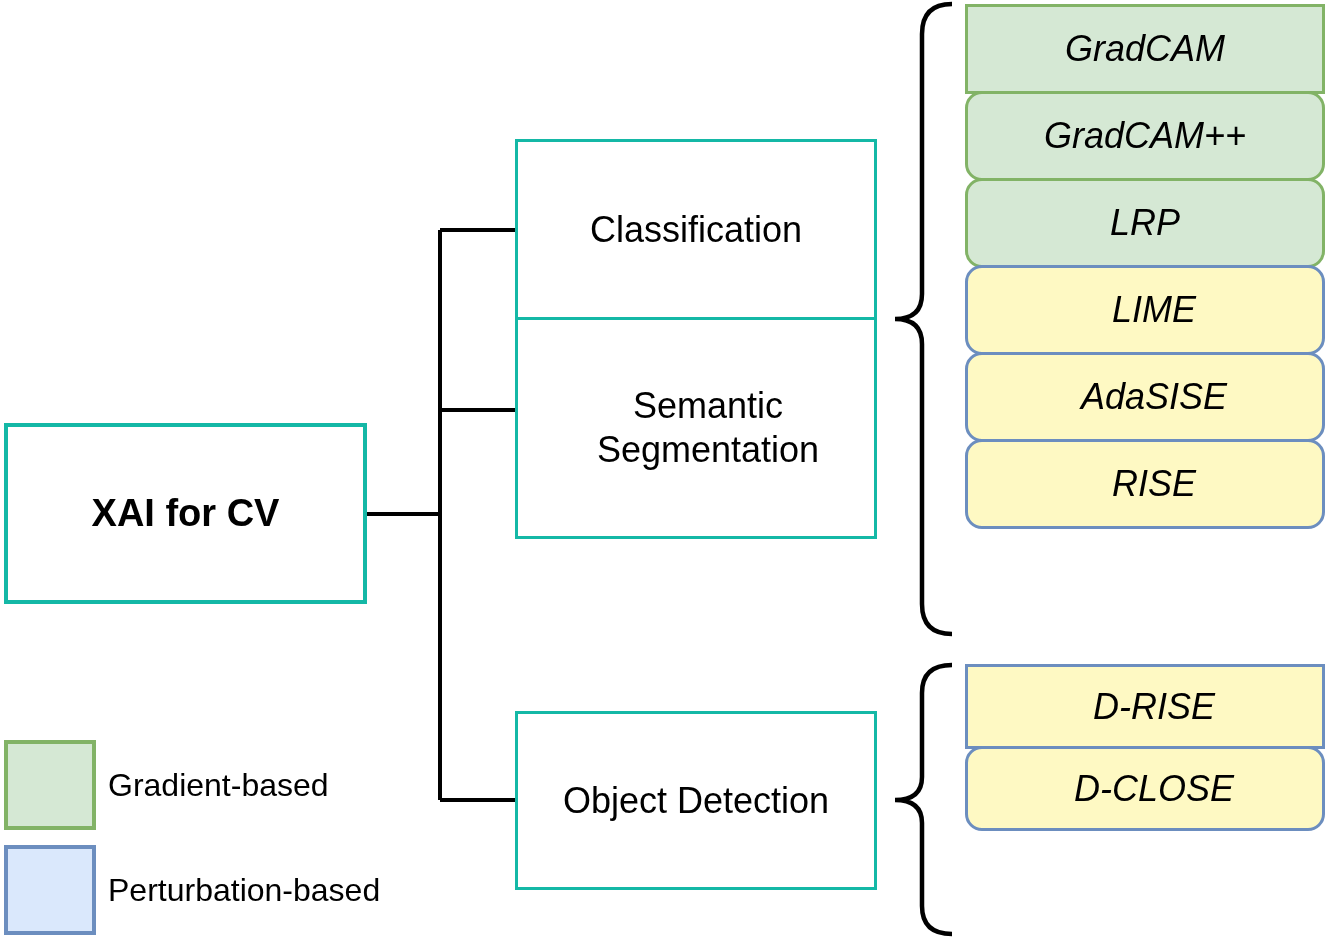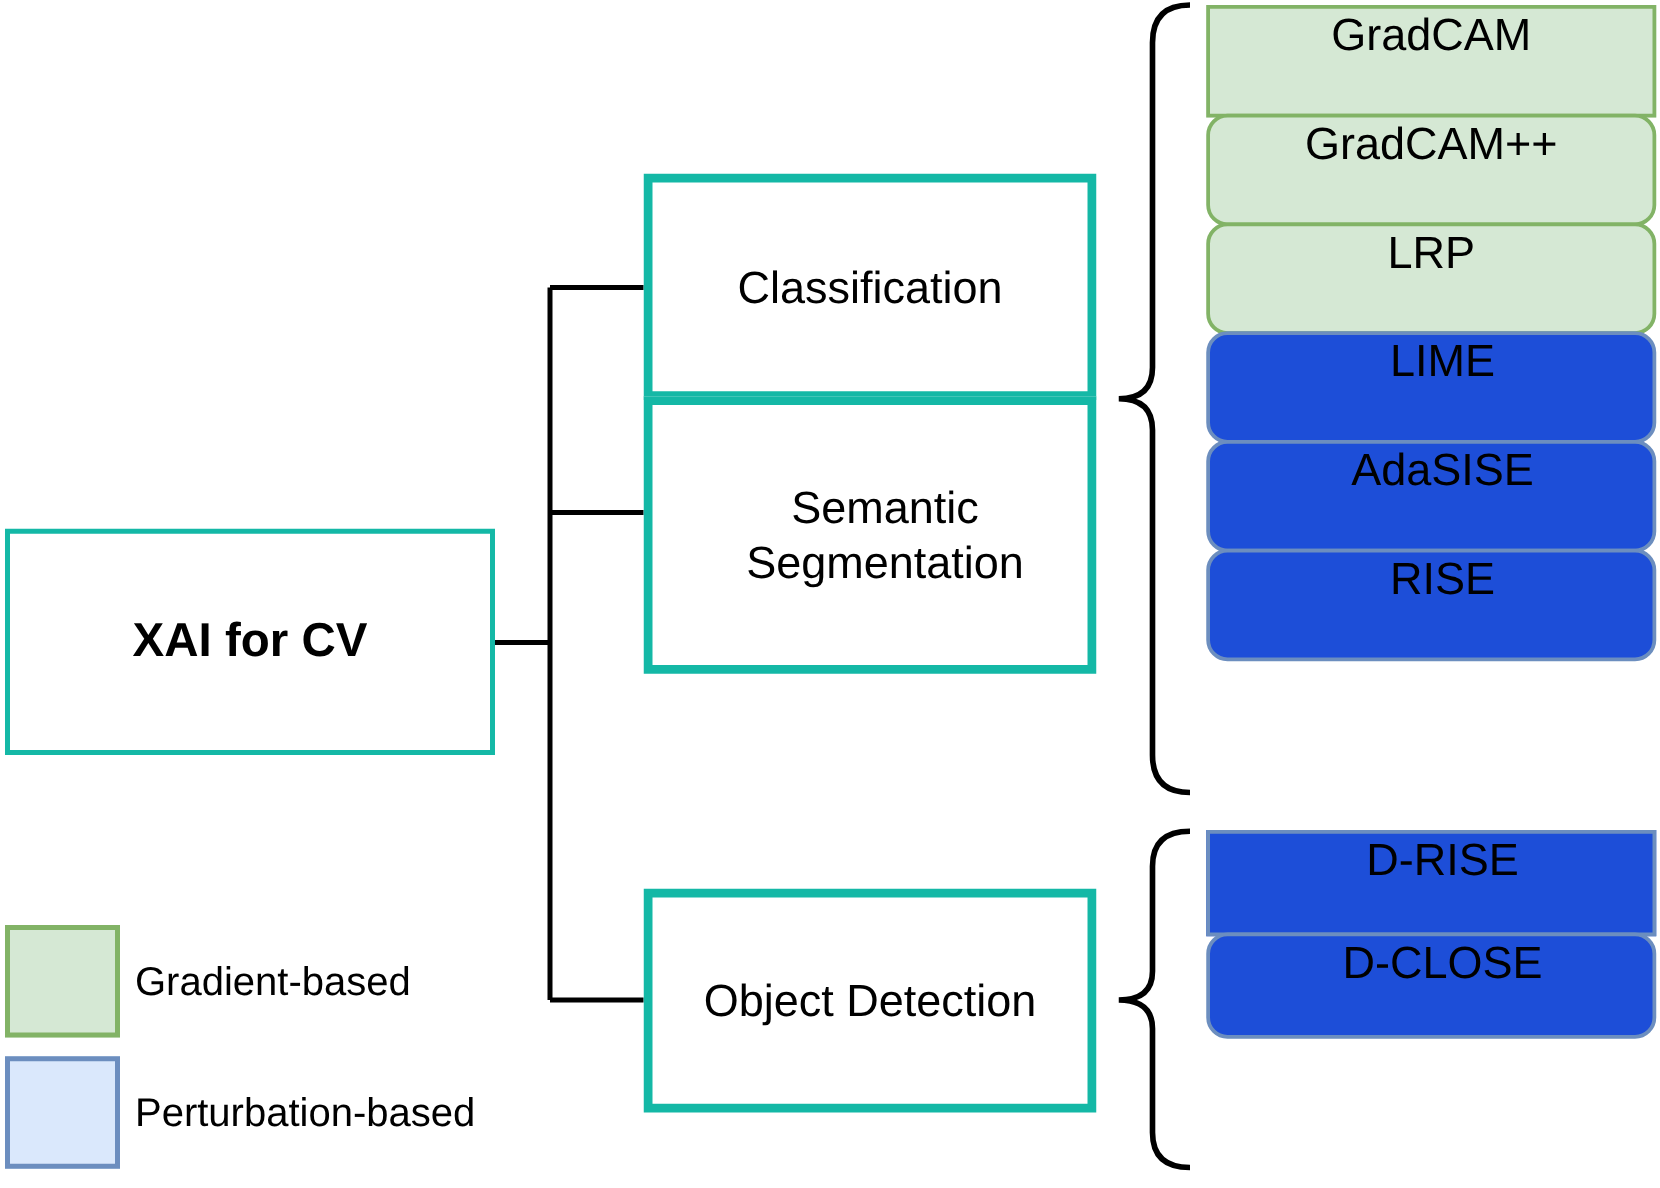--- a/index.html
+++ b/index.html
@@ -10,43 +10,44 @@
     font-family:"Liberation Sans", sans-serif;
     color:#000;
     overflow:hidden;
   }
   .box{
     position:absolute;
     box-sizing:border-box;
     display:flex;align-items:center;justify-content:center;
     text-align:center;
     background:#ffffff;
-    border:7px solid #14b8a6;
+    border:3px solid #14b8a6;
     font-size:36px;
     line-height:1.22;
   }
   #root-box{
-    left:4px;top:423px;width:392px;height:181px;
+    left:4px;top:423px;width:363px;height:181px;
     border-width:4px;
     font-weight:bold;font-size:38px;
   }
   #box-classification{left:515px;top:139px;width:362px;height:181px;}
   #box-semseg{left:515px;top:317px;width:362px;height:222px;padding-left:24px;}
   #box-objdet{left:515px;top:711px;width:362px;height:179px;}
   .stack{position:absolute;left:965px;width:360px;}
   .mrow{
     position:relative;
     box-sizing:border-box;
-    display:flex;justify-content:center;
+    display:flex;align-items:center;justify-content:center;
     font-size:36px;
     border:3px solid #0369a1;
+    font-style:italic;
   }
   .mrow + .mrow{margin-top:-3px;border-radius:17px;}
   .m-gradient{background:#d5e8d4;border-color:#82b366;}
-  .m-perturbation{background:#1d4ed8;border-color:#6c8ebf;padding-left:18px;}
+  .m-perturbation{background:#fef9c3;border-color:#6c8ebf;padding-left:18px;}
   #stack-cls{top:4px;}
   #stack-cls .mrow{height:90px;}
   #stack-det{top:664px;}
   #stack-det .mrow{height:85px;}
   #connector-svg{position:absolute;left:0;top:0;width:1328px;height:950px;}
   .legend-swatch{
     position:absolute;left:4px;
     width:92px;height:90px;
     box-sizing:border-box;
     border-width:4px;border-style:solid;

